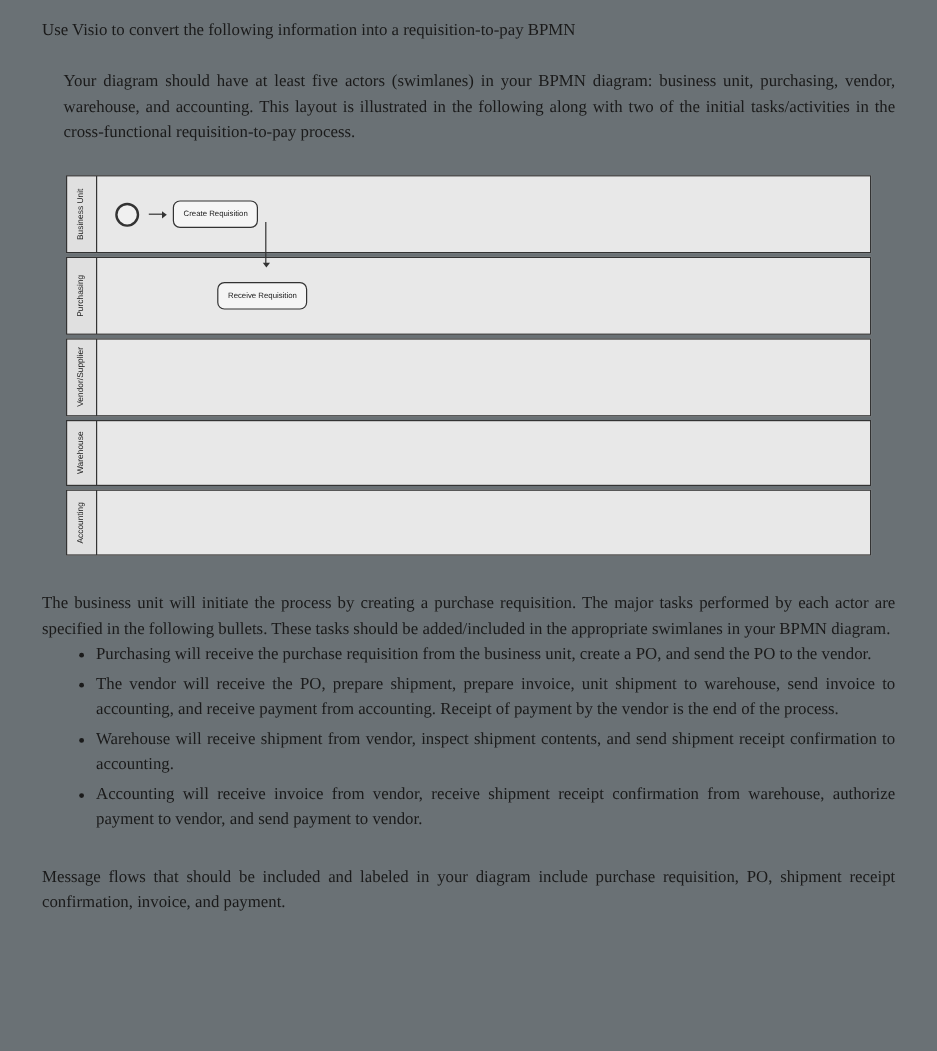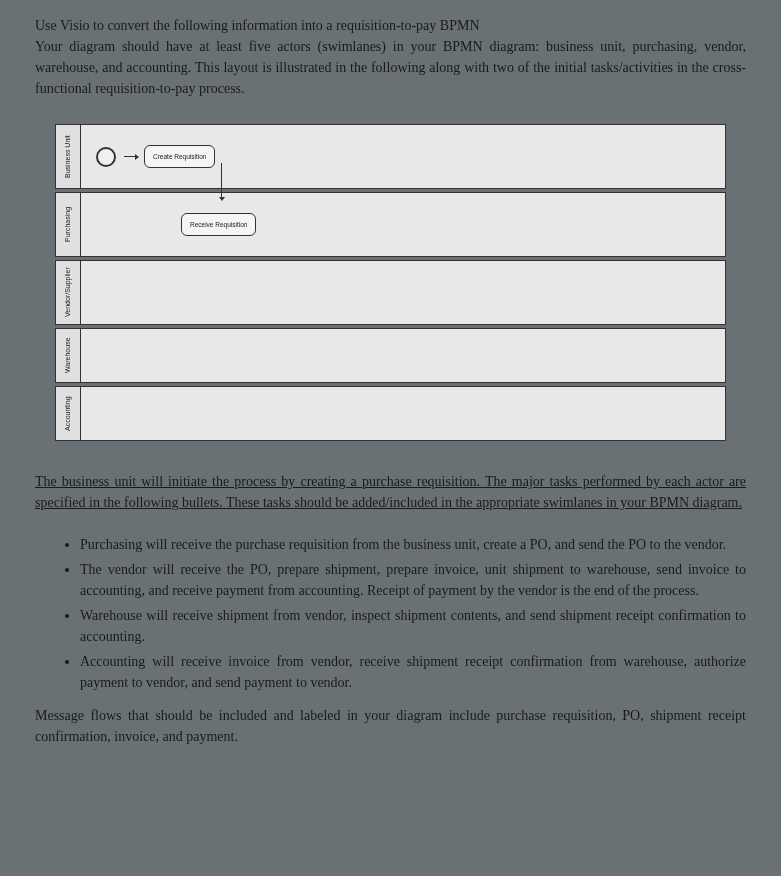--- a/index.html
+++ b/index.html
@@ -11,25 +11,26 @@
       font-family: Georgia, 'Times New Roman', serif;
       background: #6a7175;
       width: 781px;
       height: 876px;
       color: #1a1a1a;
       padding: 15px 35px;
       font-size: 14px;
       line-height: 1.5;
     }
     .intro-line {
-      margin-bottom: 0;
+      margin-bottom: 22px;
     }
     .desc {
       text-align: justify;
       margin-bottom: 20px;
+      margin-left: 18px;
     }
     .swimlane-container {
       margin: 25px 20px 30px 20px;
     }
     .swimlane {
       display: flex;
       margin-bottom: 3px;
     }
     .swimlane-label {
       width: 26px;
@@ -107,26 +108,25 @@
       bottom: -3px;
       border-top: 4px solid #333;
       border-left: 3px solid transparent;
       border-right: 3px solid transparent;
     }
     .lane2 .task-box {
       margin-left: 85px;
     }
     .section-para {
       text-align: justify;
-      margin-bottom: 21px;
-      text-decoration: underline;
+      margin-bottom: 0;
     }
     ul {
       padding-left: 45px;
-      margin-bottom: 12px;
+      margin-bottom: 27px;
     }
     ul li {
       text-align: justify;
       margin-bottom: 4px;
     }
     .closing {
       text-align: justify;
       margin-top: 10px;
     }
   </style>

